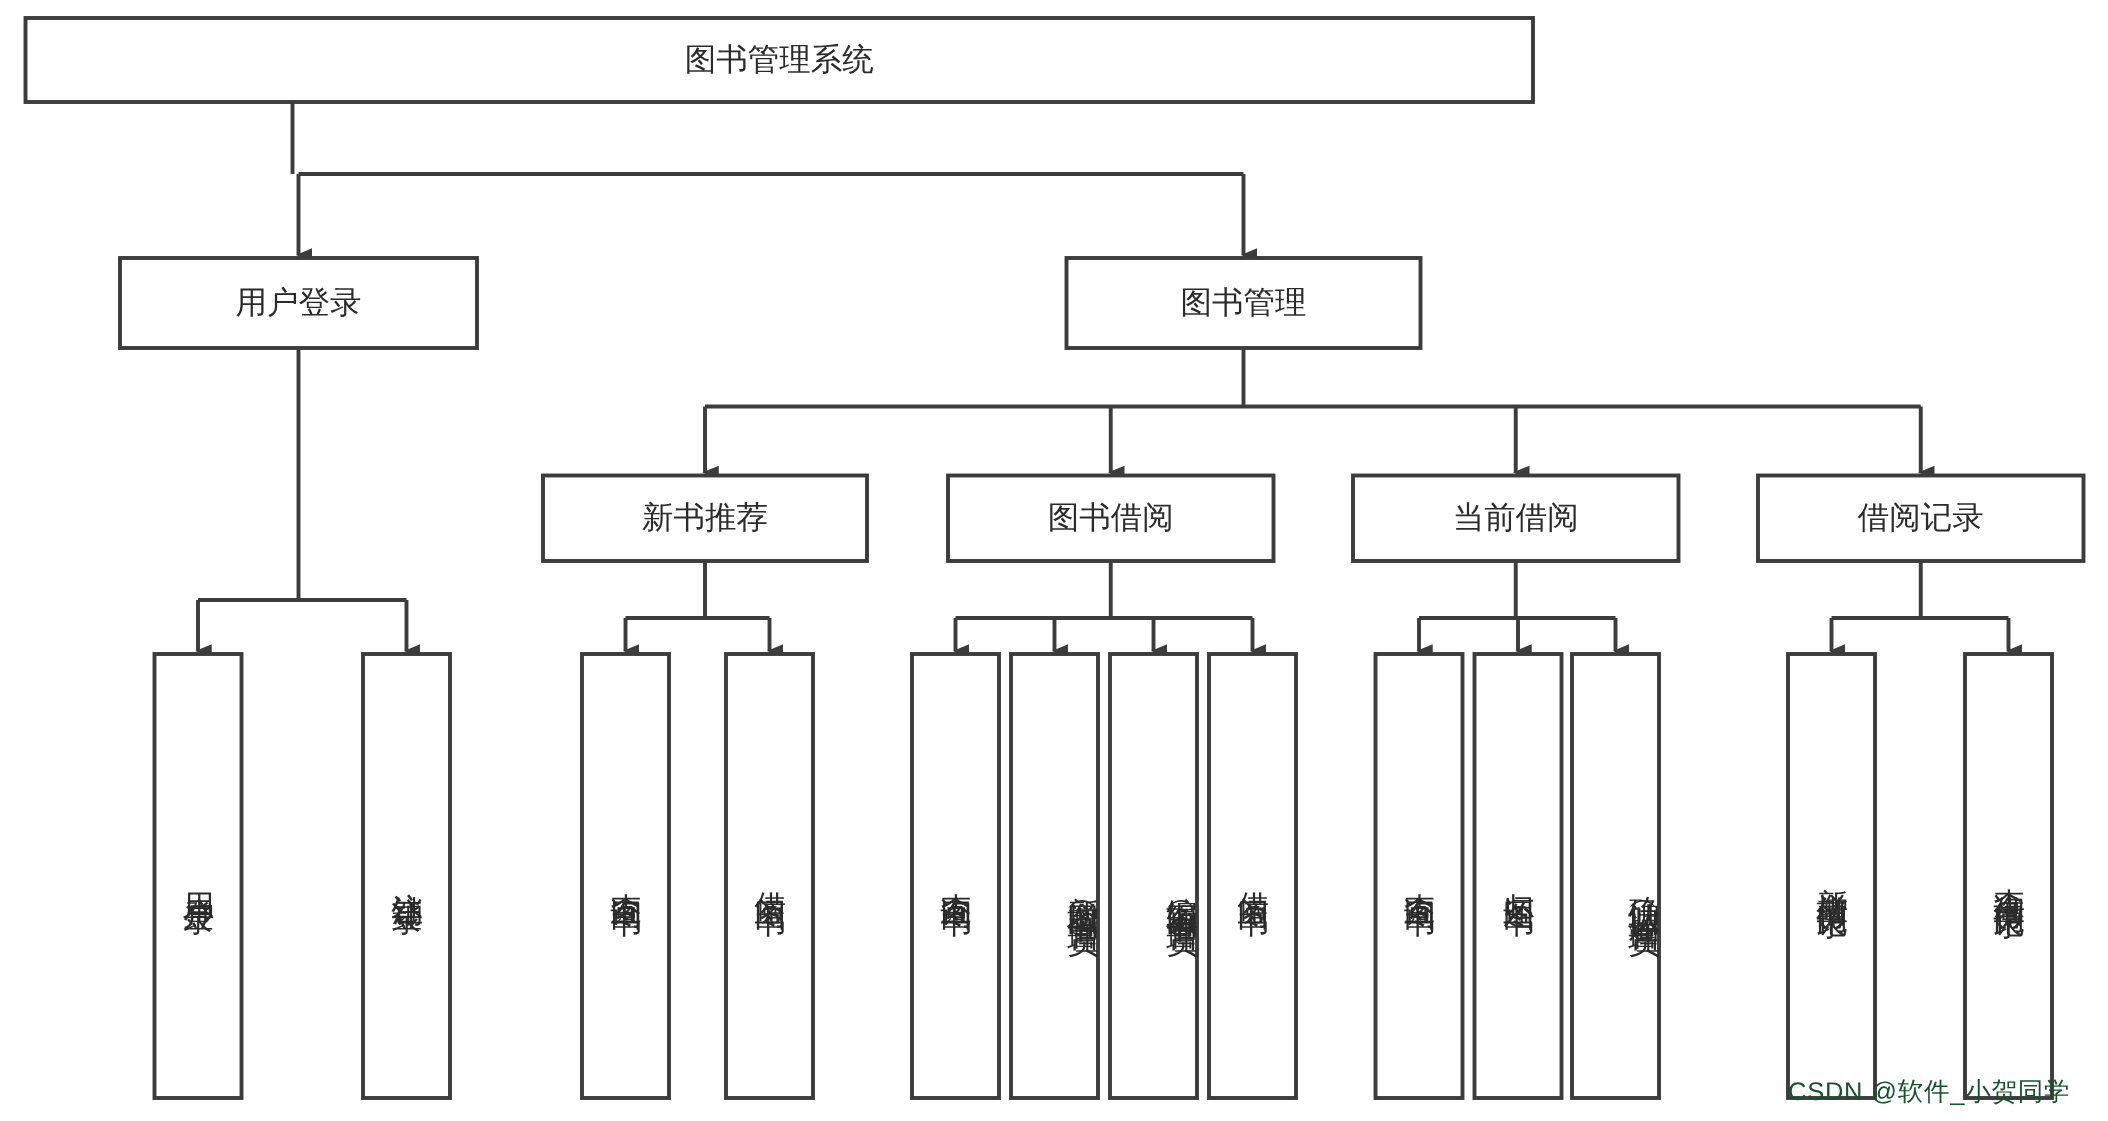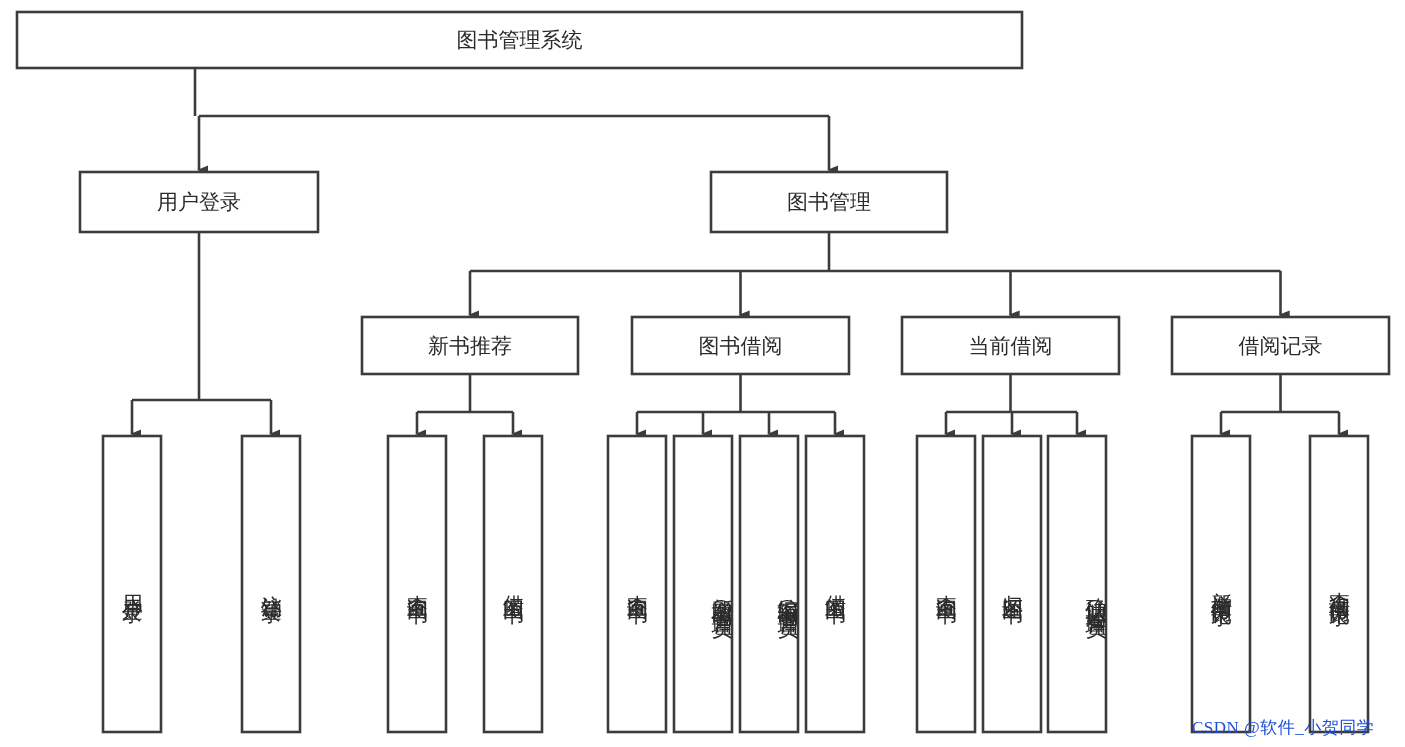--- a/index.html
+++ b/index.html
@@ -27,23 +27,23 @@
     white-space:nowrap;
     text-align:center;
     pointer-events:none;
     display:flex;
     justify-content:center;
   }
   .leaf-caption.centered{align-items:center;}
   .leaf-caption.topped{align-items:flex-start;}
   .watermark{
     position:absolute;
-    font-family:Liberation Serif, serif;
+    font-family:Liberation Sans, sans-serif;
     font-size:17px;
-    color:#1d4ed8;
+    color:#14532d;
     white-space:nowrap;
     letter-spacing:0.5px;
   }
 </style>
 </head>
 <body>
 
 <div id="stage">
 
   <svg id="diagram" viewBox="0 0 1405 747">

